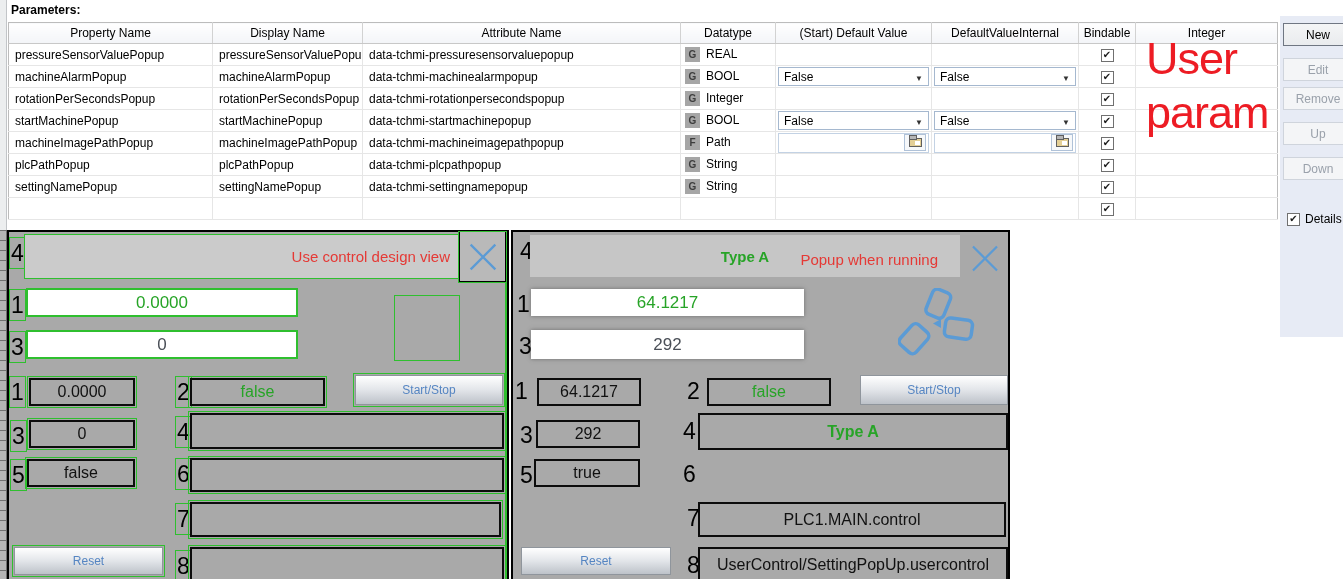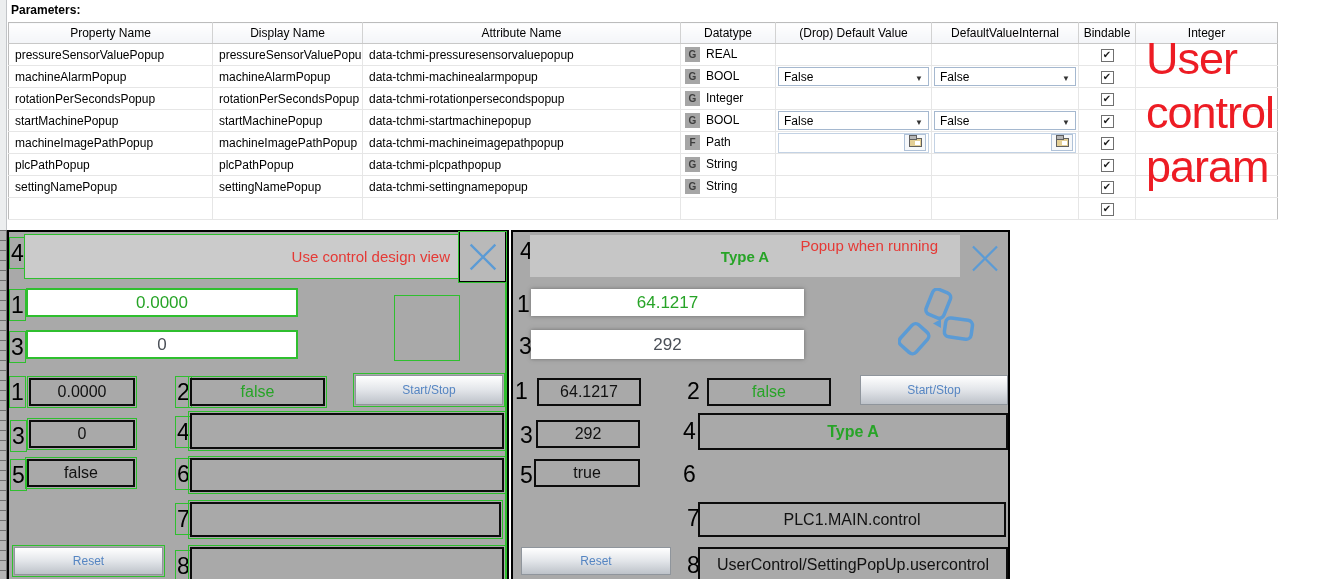--- a/index.html
+++ b/index.html
@@ -62,21 +62,21 @@
   .xbtn { position:absolute; display:flex; align-items:center; justify-content:center; }
   .d-panel-inner-edge { position:absolute; right:0; top:0; bottom:0; width:2px; background:#2fbf2f; }
 
   
   .d-bar { left:15px; top:2px; width:437px; height:45px; background:#cbcbcb; border:1px solid #2fbf2f; justify-content:flex-end; padding-right:10px; }
   .d-x { left:450px; top:0px; width:47px; height:50px; background:#b9b9b9; border:1px solid #000; border-top:none; outline:1px solid #2fbf2f; }
 
   
   .r-bar { left:17px; top:3px; width:430px; height:42px; background:#c6c6c6; justify-content:center; position:absolute; }
   .r-bar .title { color:#27a427; font-weight:bold; font-size:15px; }
-  .r-bar .note { position:absolute; right:22px; top:2px; }
+  .r-bar .note { position:absolute; right:22px; top:16px; }
   .r-x { left:450px; top:6px; width:44px; height:40px; }
 </style>
 </head>
 <body>
 
 <div id="app">
 
   <div class="splitter"></div>
   <div class="params-label">Parameters:</div>
 
@@ -90,21 +90,21 @@
         <col style="width:147px">
         <col style="width:57px">
         <col style="width:142px">
     </colgroup>
     <tbody>
         <tr>
       <th>Property Name</th>
       <th>Display Name</th>
       <th>Attribute Name</th>
       <th>Datatype</th>
-      <th>(Drop) Default Value</th>
+      <th>(Start) Default Value</th>
       <th>DefaultValueInternal</th>
       <th>Bindable</th>
       <th style="border-right:none">Integer</th>
     </tr>
 
     <tr>
       <td>pressureSensorValuePopup</td>
       <td>pressureSensorValuePopup</td>
       <td>data-tchmi-pressuresensorvaluepopup</td>
       <td class="c-type"><span class="badge">G</span><span>REAL</span></td>
@@ -219,24 +219,34 @@
       <td></td>
       <td class="c-type"><span></span></td>
       <td class="c-def"></td>
       <td class="c-defi"></td>
       <td class="c-bind"><span class="cb checked"></span></td>
       <td style="border-right:none"></td>
     </tr>
   </tbody>
     </table>
 
+  <div class="sidepanel">
+    <div class="sbtn enabled" style="top:7px">New</div>
+    <div class="sbtn disabled" style="top:42px">Edit</div>
+    <div class="sbtn disabled" style="top:71px">Remove</div>
+    <div class="sbtn disabled" style="top:106px">Up</div>
+    <div class="sbtn disabled" style="top:141px">Down</div>
+    <div class="details-row">
+      <span class="cb checked"></span>
+      <span>Details</span>
+    </div>
+  </div>
 
   <div class="annot">
     <div>User</div>
-    <div>control</div>
     <div>param</div>
   </div>
 
   <div class="ruler"></div>
 
   <div class="panel" style="left:7px; width:502px;">
     <div class="d-panel-inner-edge"></div>
 
     <div class="marker boxed" style="left:0px; top:5px;">4</div>
     <div class="hbar d-bar">

